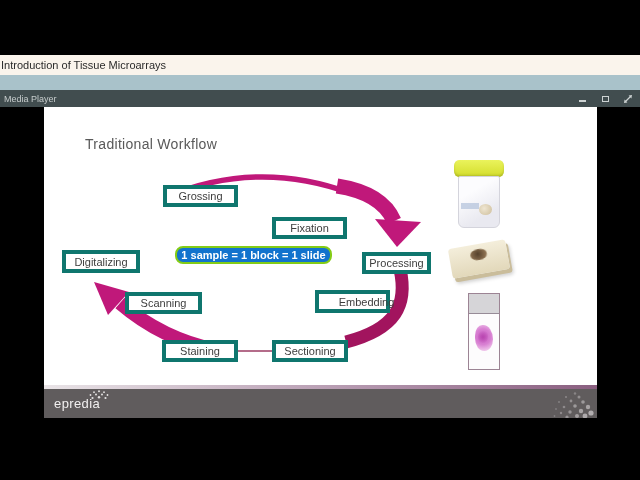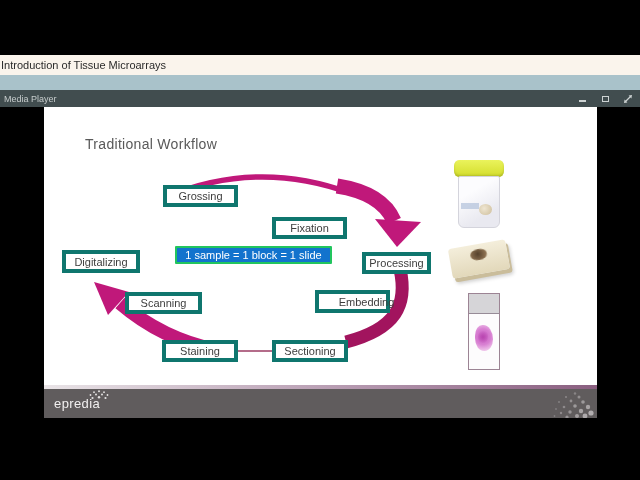--- a/index.html
+++ b/index.html
@@ -44,23 +44,23 @@
   .b-grossing{left:119px;top:78px;width:75px;height:22px;}
   .b-fixation{left:228px;top:78px;width:75px;height:22px;margin-top:32px;}
   .b-digitalizing{left:18px;top:143px;width:78px;height:23px;}
   .b-processing{left:318px;top:145px;width:69px;height:22px;}
   .b-scanning{left:81px;top:185px;width:77px;height:22px;}
   .b-embedding{left:271px;top:183px;width:75px;height:23px;padding-left:28px;}
   .b-staining{left:118px;top:233px;width:76px;height:22px;}
   .b-sectioning{left:228px;top:233px;width:76px;height:22px;}
   .pill{
     position:absolute;left:131px;top:139px;width:157px;height:18px;z-index:3;
-    background:#1273cd;border:2px solid #22c55e;border-radius:1px;
+    background:#1273cd;border:2px solid #84cc16;border-radius:8px;
     display:flex;align-items:center;justify-content:center;box-sizing:border-box;
-    color:#fff;font-size:11px;font-weight:normal;
+    color:#fff;font-size:11px;font-weight:bold;
   }
   
   .photo{position:absolute;z-index:2;}
   .container-img{left:410px;top:53px;width:50px;height:70px;}
   .lid{position:absolute;left:0;top:0;width:50px;height:17px;border-radius:5px/6px;
        background:linear-gradient(#eaf35c,#d3dd2b);box-shadow:inset 0 -2px 2px rgba(140,150,30,.45);}
   .jar{position:absolute;left:4px;top:16px;width:42px;height:52px;
        background:linear-gradient(150deg,#fcfcfe 30%,#e9e9f0 75%);
        border:1px solid #d4d4dc;border-radius:2px 2px 6px 6px;box-sizing:border-box;}
   .jar-label{position:absolute;left:2px;top:26px;width:18px;height:6px;background:#b6c4dc;opacity:.75;}

